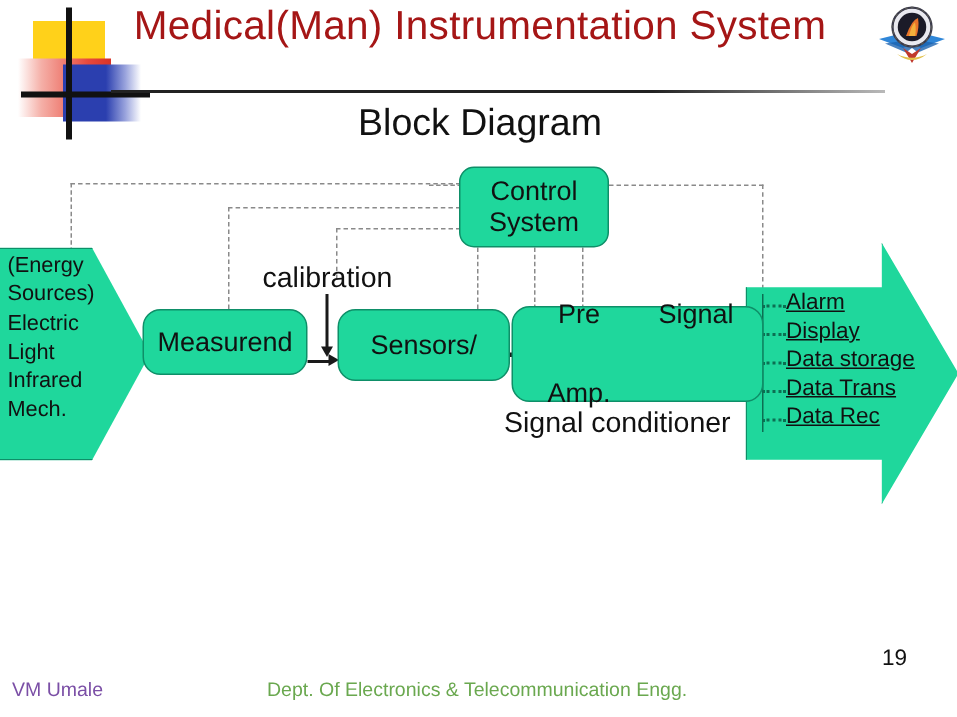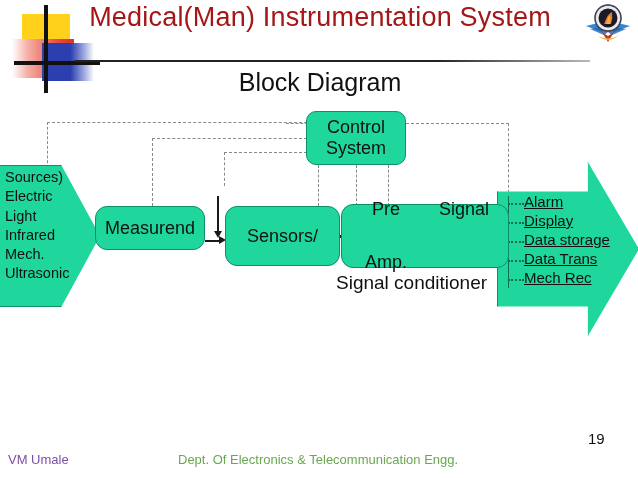--- a/index.html
+++ b/index.html
@@ -43,21 +43,21 @@
   .blk{
     position:absolute;background:#1FD79C;border:1px solid #0e8f68;
     border-radius:12px;color:#111;font-size:18px;
     display:flex;align-items:center;justify-content:center;
     text-align:center;line-height:1.15;box-sizing:border-box;
   }
   .blk .l2{display:block;}
 
   #blk-control{left:306px;top:111px;width:100px;height:54px;border-radius:10px;}
   #blk-measurend{left:95px;top:206px;width:110px;height:44px;}
-  #blk-sensors{left:225px;top:206px;width:115px;height:60px;}
+  #blk-sensors{left:225px;top:206px;width:115px;height:48px;}
   #blk-conditioner{left:341px;top:204px;width:168px;height:64px;}
   #blk-conditioner .sc-grid{display:grid;grid-template-columns:auto auto;
      column-gap:16px;row-gap:0px;width:100%;padding:0 23px;box-sizing:border-box;gap:32px;}
   #blk-conditioner .sc-grid span{white-space:nowrap;}
 
   .sc-label{position:absolute;left:336px;top:272px;font-size:19px;color:#111;white-space:nowrap;}
 
   
   .energy-arrow{
     position:absolute;left:-2px;top:165px;width:100px;height:140px;
@@ -146,54 +146,55 @@
 
   <div class="dash v" style="left:318px;top:165px;height:41px;"></div>
   <div class="dash v" style="left:356px;top:165px;height:41px;"></div>
   <div class="dash v" style="left:388px;top:165px;height:41px;"></div>
 
   <div class="dash h" style="left:406px;top:123px;width:103px;"></div>
   <div class="dash v" style="left:508px;top:123px;height:75px;"></div>
 
   <div class="dash h" style="left:286px;top:123px;width:22px;"></div>
 
+  <div class="calib-label">calibration</div>
   <div class="solid" style="left:217px;top:196px;width:1.5px;height:36px;"></div>
   <div class="arrowhead-down" style="left:214px;top:231px;"></div>
 
   <div class="solid" style="left:205px;top:240px;width:16px;height:1.5px;"></div>
   <div class="arrowhead-right" style="left:219px;top:236px;"></div>
 
   <div class="solid" style="left:340px;top:236px;width:2px;height:1.5px;"></div>
   <div class="solid" style="left:333px;top:235px;width:10px;height:1.5px;"></div>
 
   <div class="solid" style="left:508px;top:241px;width:2px;height:1.5px;"></div>
 
   <div class="energy-arrow"></div>
   <div class="energy-text">
+    <div>(Energy</div>
     <div>Sources)</div>
     <div>Electric</div>
     <div>Light</div>
     <div>Infrared</div>
     <div>Mech.</div>
-    <div>Ultrasonic</div>
   </div>
 
   <div class="out-arrow"></div>
   <div class="out-bus"></div>
   <div class="stub" style="top:203px;"></div>
   <div class="stub" style="top:222px;"></div>
   <div class="stub" style="top:241px;"></div>
   <div class="stub" style="top:260px;"></div>
   <div class="stub" style="top:279px;"></div>
   <div class="out-list">
     <div>Alarm</div>
     <div>Display</div>
     <div>Data storage</div>
     <div>Data Trans</div>
-    <div>Mech  Rec</div>
+    <div>Data  Rec</div>
   </div>
 
   <div class="blk" id="blk-control">
     <div>
       <span class="l2">Control</span>
       <span class="l2">System</span>
     </div>
   </div>
 
   <div class="blk" id="blk-measurend">

